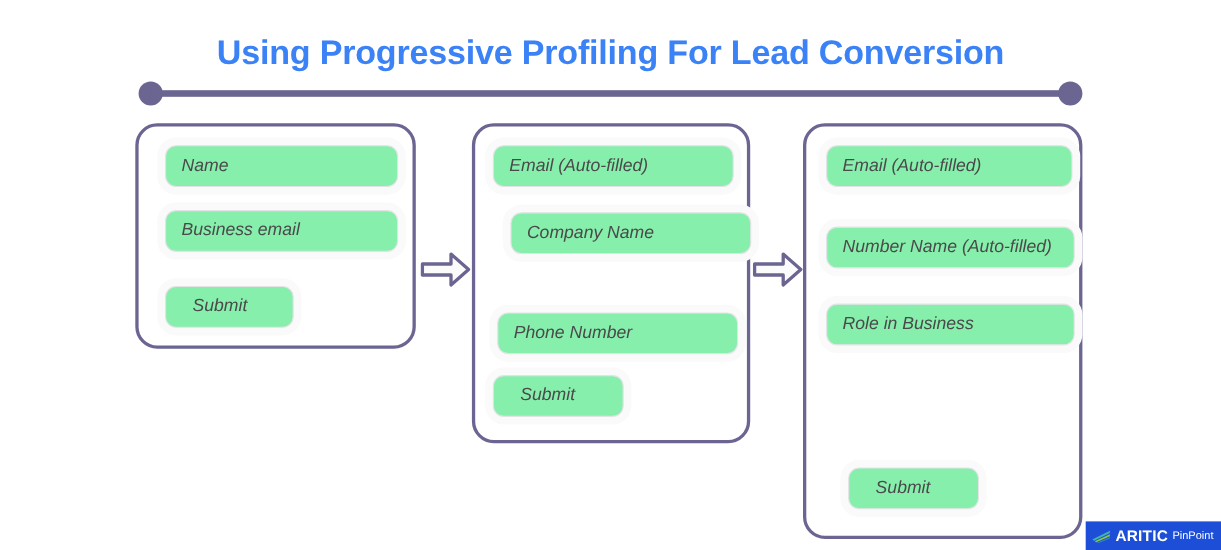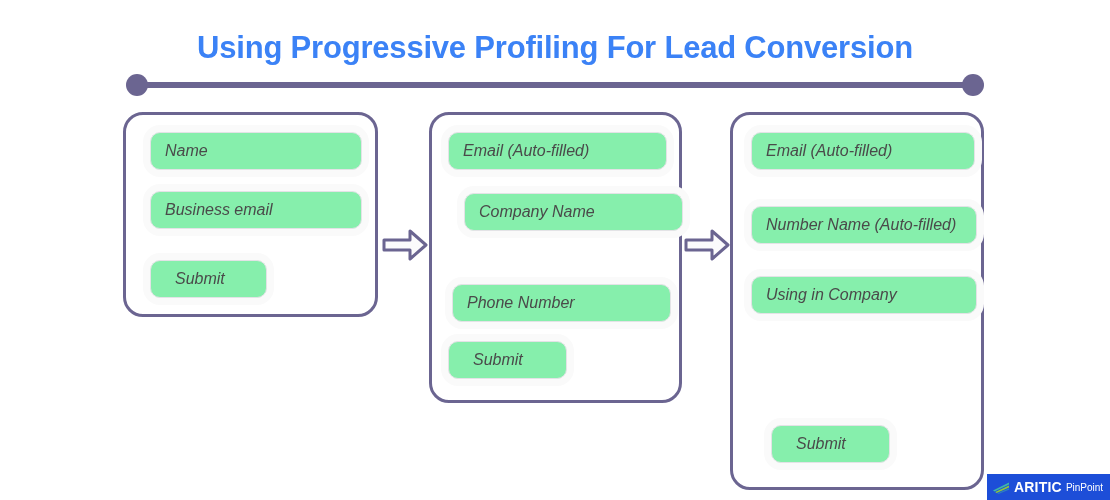--- a/index.html
+++ b/index.html
@@ -196,21 +196,21 @@
 </div>
 
 <div class="card" id="card-3">
   <div class="field" id="c3-f1">
     <span class="label">Email (Auto-filled)</span>
   </div>
   <div class="field" id="c3-f2">
     <span class="label">Number Name (Auto-filled)</span>
   </div>
   <div class="field" id="c3-f3">
-    <span class="label">Using in Company</span>
+    <span class="label">Role in Business</span>
   </div>
   <div class="field submit" id="c3-f5">
     <span class="label">Submit</span>
   </div>
 </div>
 
 <div id="brand">
   <svg class="mark" viewBox="0 0 17 13">
     <path d="M0 9.5 L16 1.5 L16 3.6 L1.6 10.6 Z" fill="#3fb6a8"></path>
     <path d="M2.2 11.0 L16 4.6 L16 6.4 L3.6 11.9 Z" fill="#8cc63f"></path>

